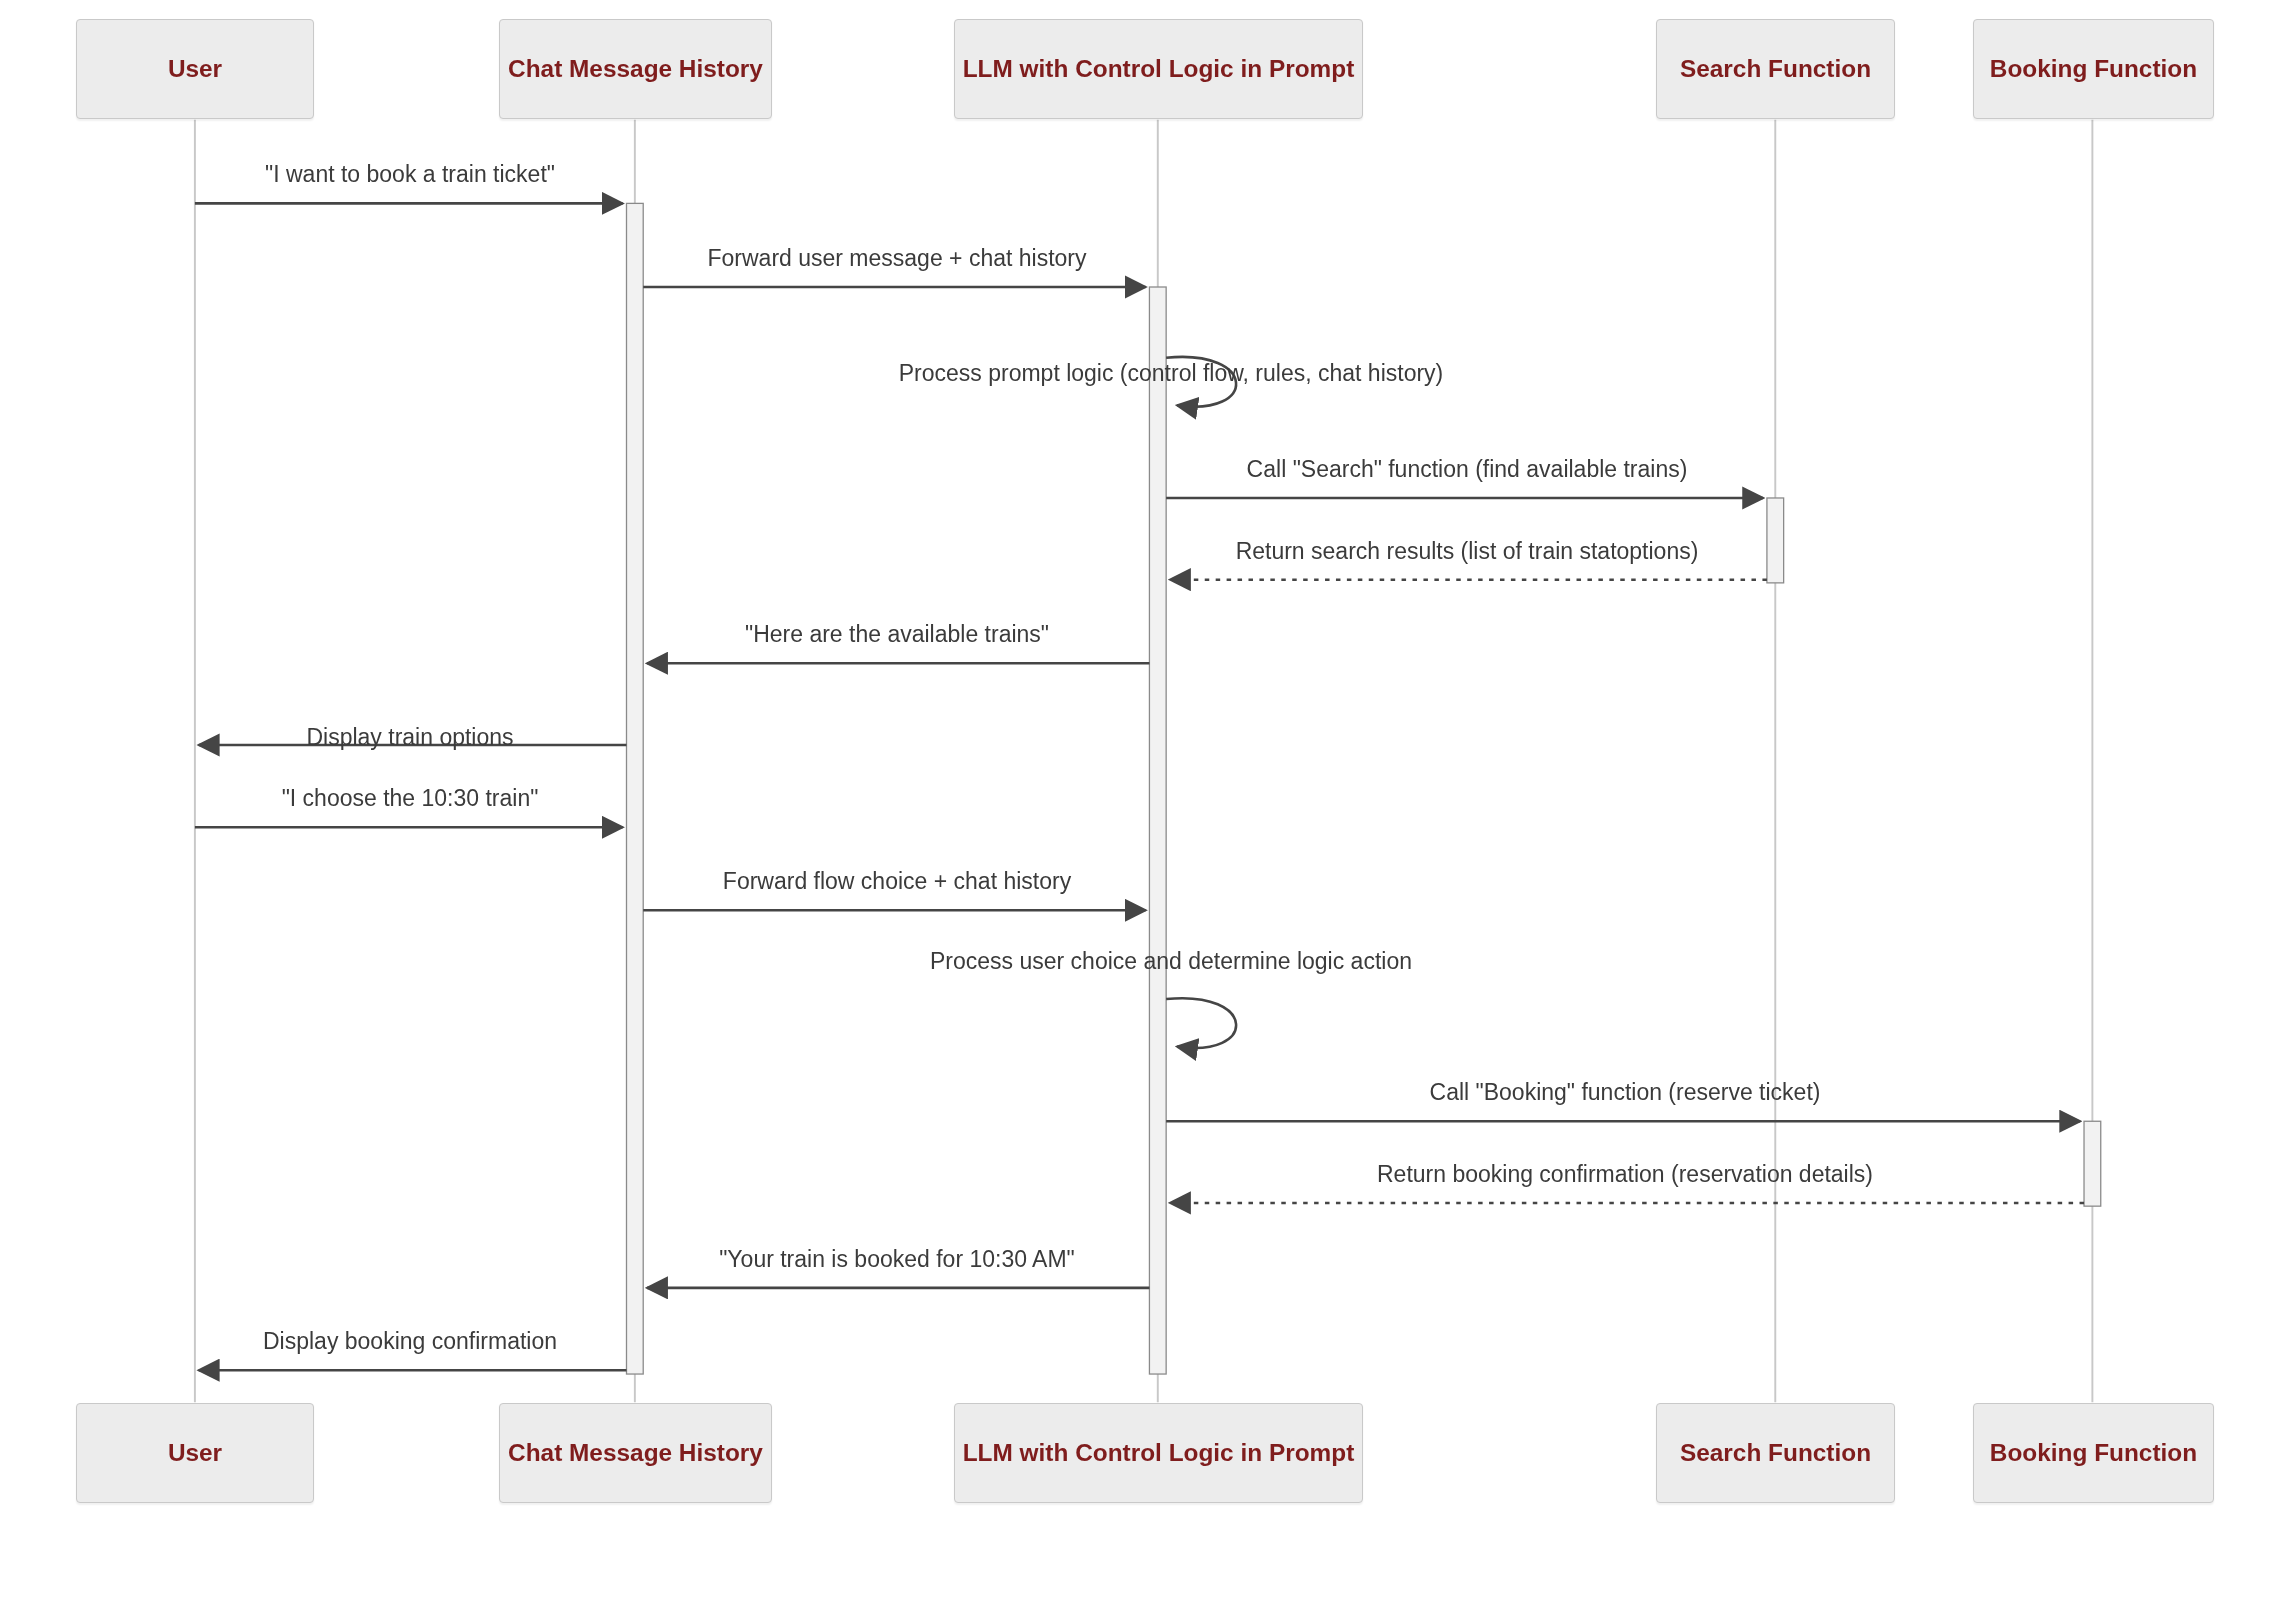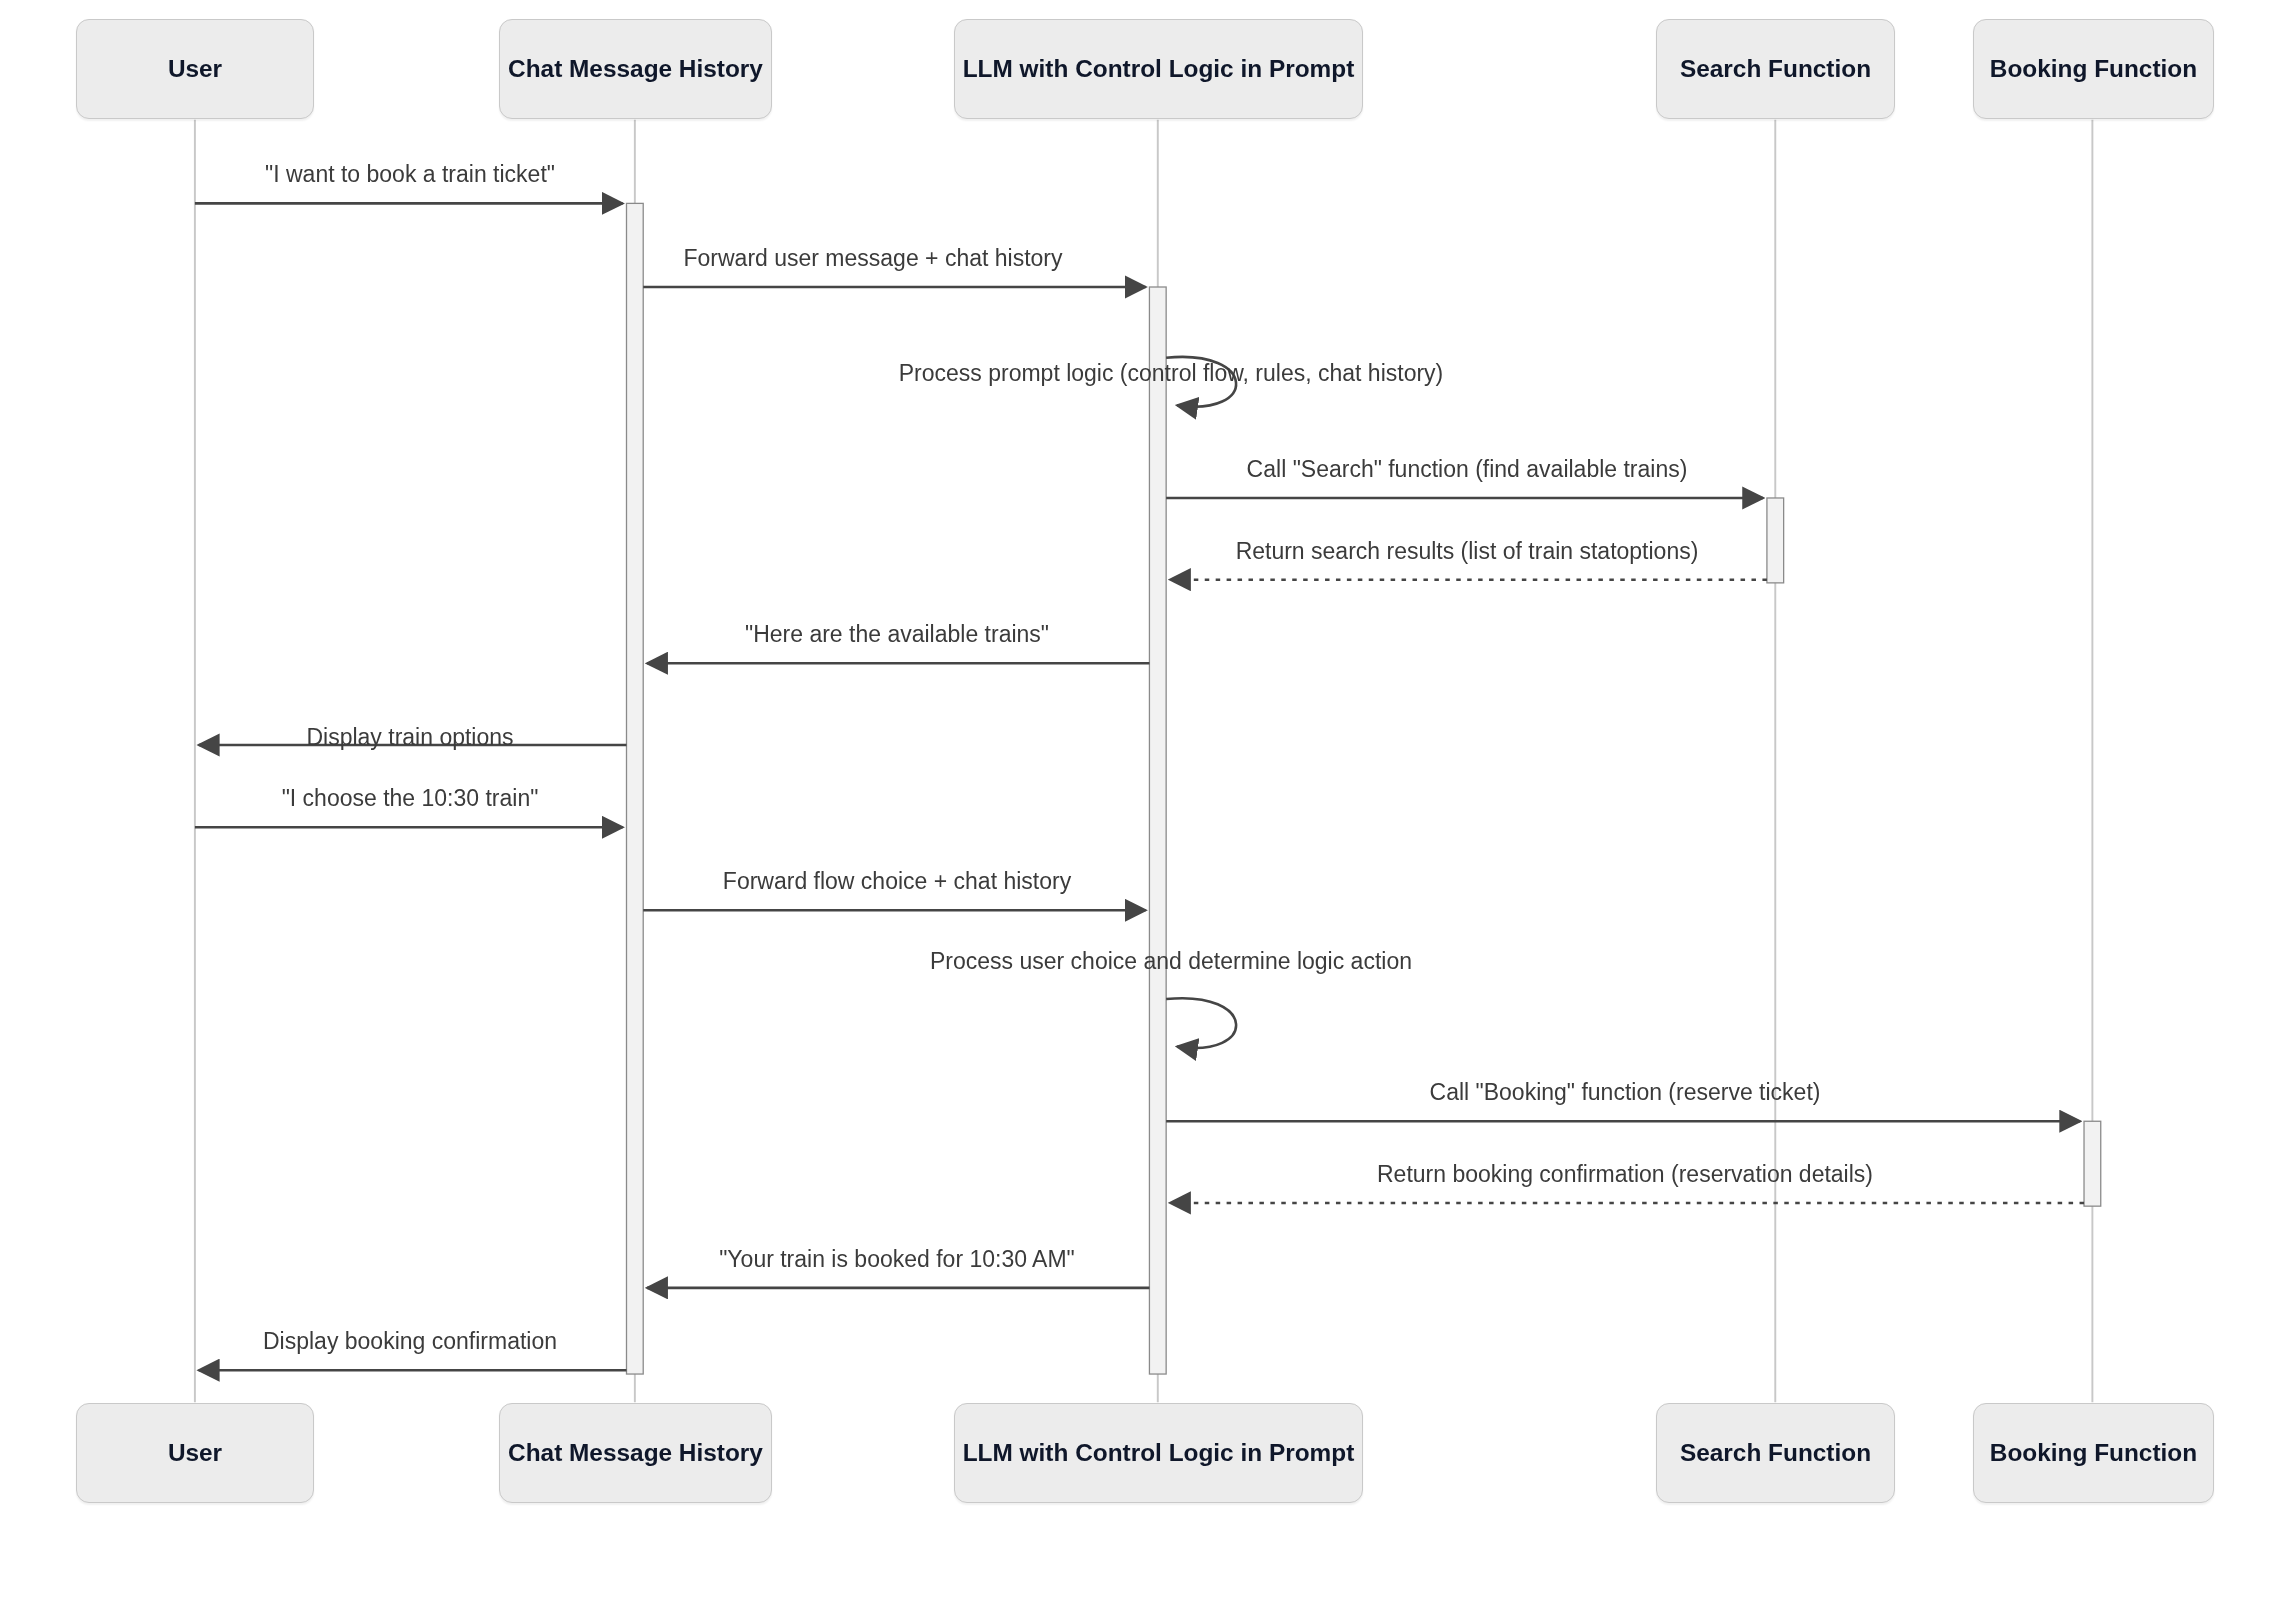--- a/index.html
+++ b/index.html
@@ -14,28 +14,28 @@
   svg.layer {
     position: absolute;
     left: 0; top: 0;
     width: 2295px; height: 1598px;
   }
   .actor-box {
     position: absolute;
     height: 100px;
     background: #ececec;
     border: 1.3px solid #c9c9c9;
-    border-radius: 13px;
+    border-radius: 4px;
     box-sizing: border-box;
     display: flex;
     align-items: center;
     justify-content: center;
     font-size: 24.4px;
     font-weight: 600;
-    color: #0f172a;
+    color: #7f1d1d;
     box-shadow: 0 1.3px 1.9px rgba(0,0,0,0.06);
   }
   .msg-label {
     position: absolute;
     transform: translateX(-50%);
     white-space: nowrap;
     font-size: 23px;
     color: #3b3b3b;
     line-height: 1;
   }
@@ -105,21 +105,21 @@
       <span>LLM with Control Logic in Prompt</span>
     </div>
   <div class="actor-box" style="left:1656px; top:1403px; width:239px;">
       <span>Search Function</span>
     </div>
   <div class="actor-box" style="left:1973px; top:1403px; width:241px;">
       <span>Booking Function</span>
     </div>
 
   <div class="msg-label" style="left:410px;  top:163px;">"I want to book a train ticket"</div>
-  <div class="msg-label" style="left:873px; top:247px;">Forward user message + chat history</div>
+  <div class="msg-label" style="left:897px; top:247px;">Forward user message + chat history</div>
   <div class="msg-label" style="left:1171px; top:322px;margin-top:40px;">Process prompt logic (control flow, rules, chat history)</div>
   <div class="msg-label" style="left:1467px; top:458px;">Call "Search" function (find available trains)</div>
   <div class="msg-label" style="left:1467px; top:540px;">Return search results (list of train statoptions)</div>
   <div class="msg-label" style="left:897px; top:623px;">"Here are the available trains"</div>
   <div class="msg-label" style="left:410px;  top:705px;margin-top:21px;">Display train options</div>
   <div class="msg-label" style="left:410px;  top:787px;">"I choose the 10:30 train"</div>
   <div class="msg-label" style="left:897px; top:870px;">Forward flow choice + chat history</div>
   <div class="msg-label" style="left:1171px; top:950px;">Process user choice and determine logic action</div>
   <div class="msg-label" style="left:1625px; top:1081px;">Call "Booking" function (reserve ticket)</div>
   <div class="msg-label" style="left:1625px; top:1163px;">Return booking confirmation (reservation details)</div>

